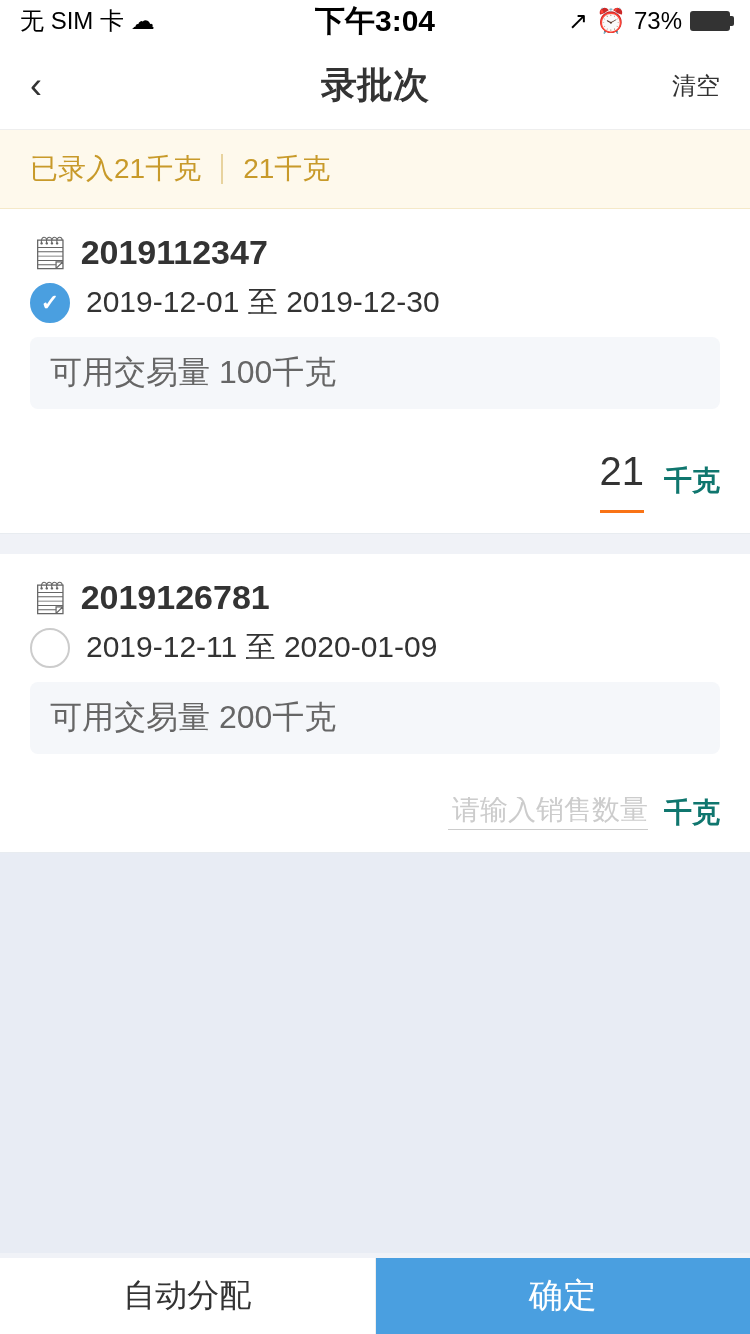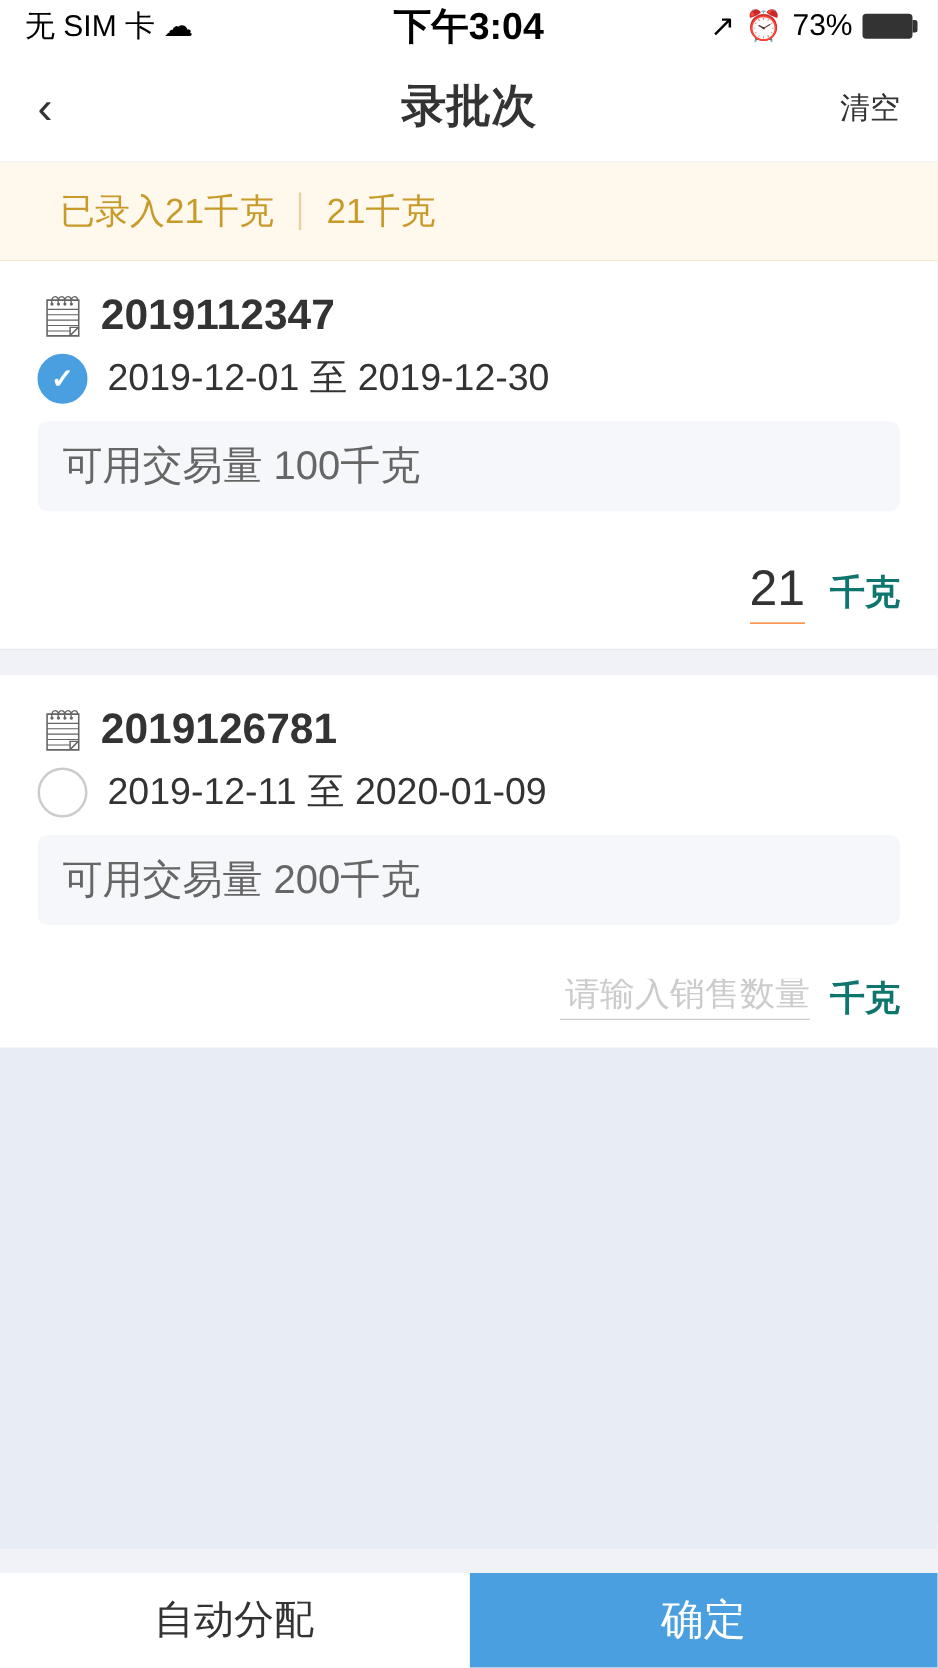--- a/index.html
+++ b/index.html
@@ -90,21 +90,21 @@
     }
     .nav-clear {
       font-size: 24px;
       color: #333;
       cursor: pointer;
     }
 
     
     .summary-bar {
       background: #fef9ec;
-      padding: 20px 48px;
+      padding: 20px 30px;
       display: flex;
       align-items: center;
       gap: 20px;
       border-bottom: 1px solid #f5e9c8;
     }
     .summary-recorded {
       font-size: 28px;
       color: #c89a2a;
       font-weight: 500;
     }
@@ -225,22 +225,22 @@
       color: #333;
       font-weight: 500;
       margin-right: 4px;
     }
     .quantity-unit {
       font-size: 28px;
       color: #0f766e;
       font-weight: bold;
     }
     .quantity-underline {
-      border-bottom: 1px solid #f97316;
-      padding-bottom: 4px;
+      border-bottom: 3px solid #f97316;
+      padding-bottom: 16px;
     }
 
     
     .section-separator {
       height: 20px;
       background: #f0f2f7;
     }
 
     
     .bottom-area {

